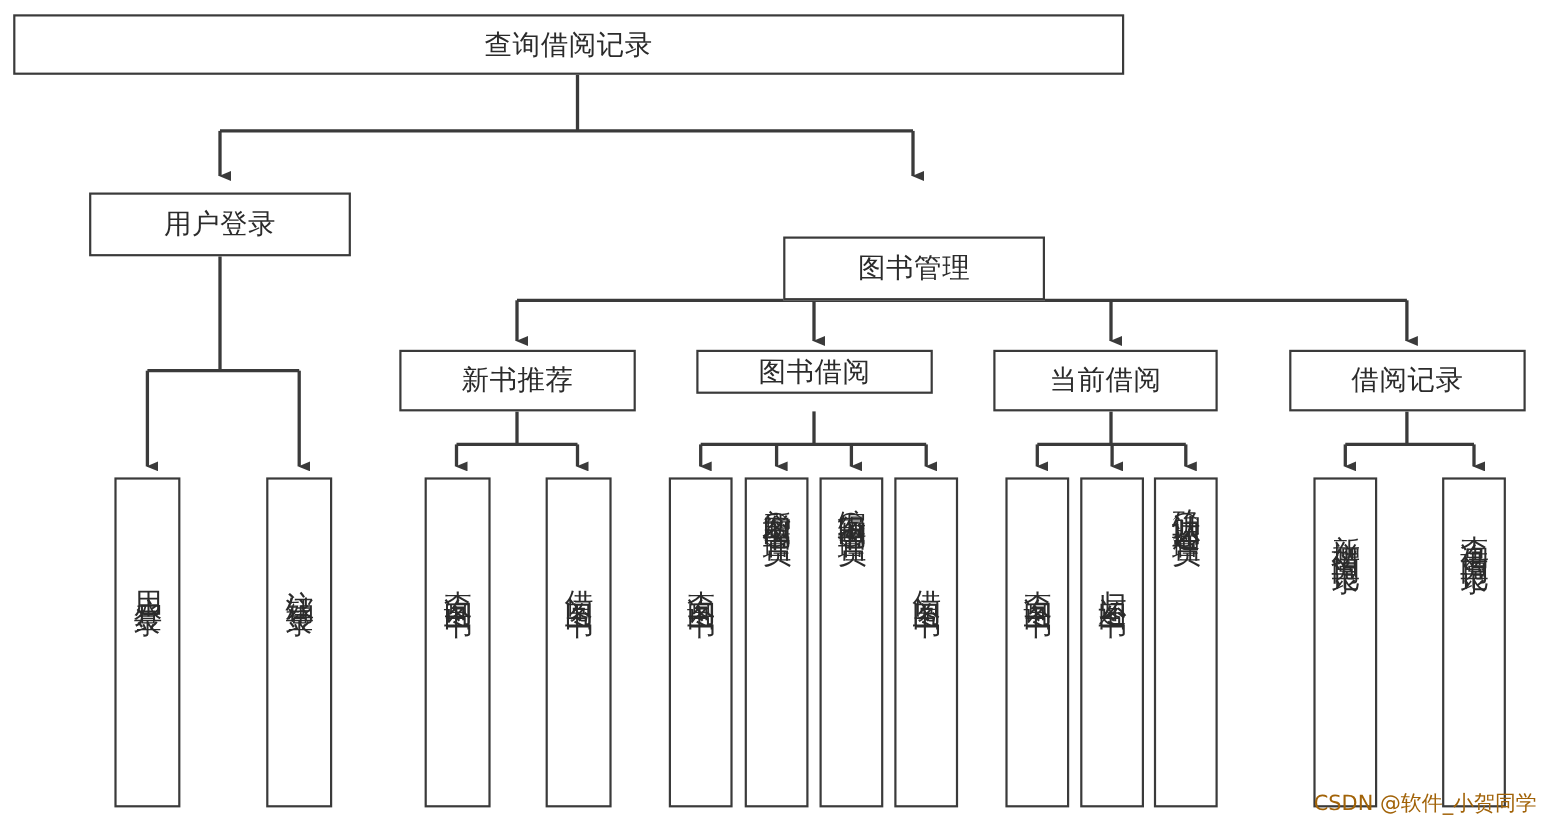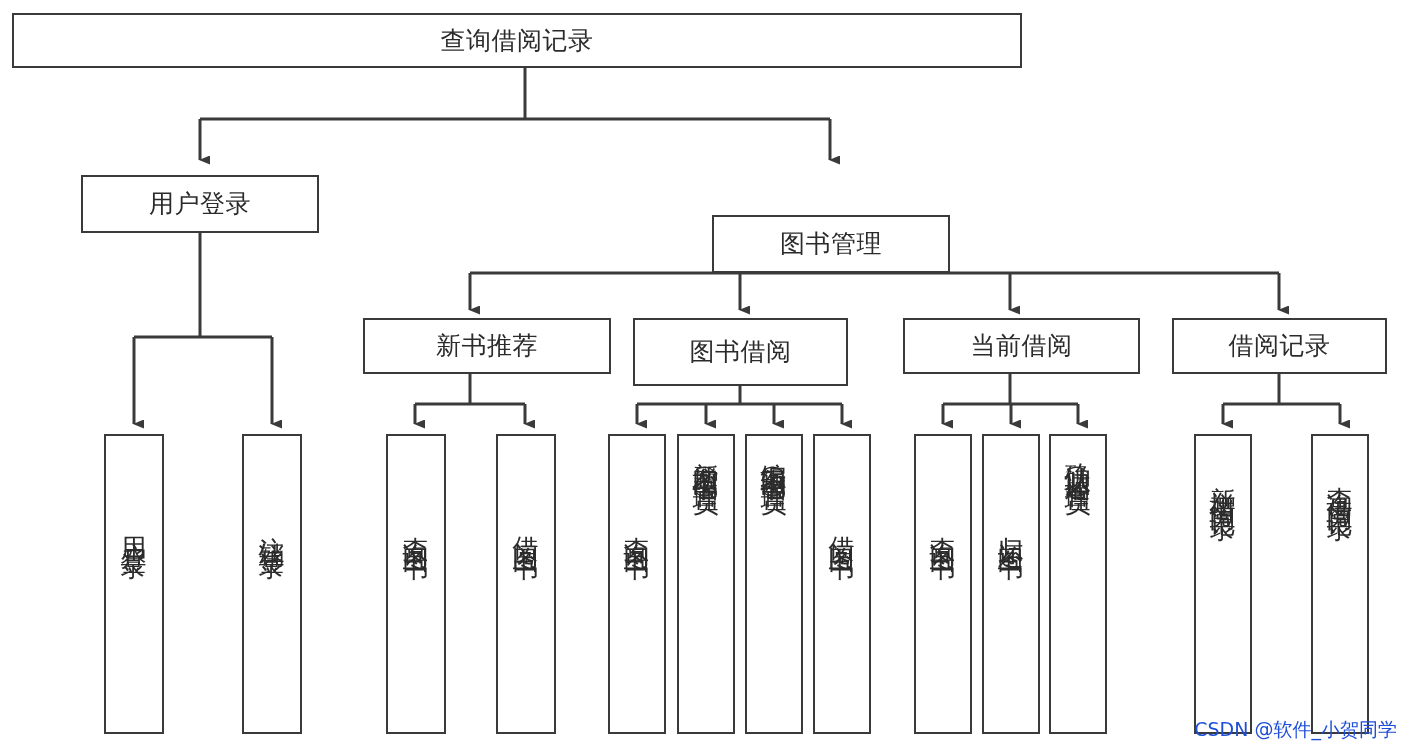--- a/index.html
+++ b/index.html
@@ -64,21 +64,21 @@
     white-space: nowrap;
   }
   .node.v.tall .node-label {
     letter-spacing: 4px;
   }
   #watermark {
     position: absolute;
     right: 8px;
     bottom: 4px;
     font-size: 19px;
-    color: #1d4ed8;
+    color: #a16207;
     white-space: nowrap;
     font-family: "DejaVu Sans", "Liberation Sans", sans-serif;
   }
 </style>
 </head>
 <body>
 
 <div id="diagram-root">
 
   <svg id="edge-layer" viewBox="0 0 1405 747" width="1405" height="747">
@@ -135,27 +135,27 @@
     <span class="node-label">查询借阅记录</span>
   </div>
 
   <div class="node h" style="left:81px; top:175px; width:238px; height:58px;">
     <span class="node-label">用户登录</span>
   </div>
   <div class="node h" style="left:712px; top:175px; width:238px; height:58px;margin-top:40px;">
     <span class="node-label">图书管理</span>
   </div>
 
-  <div class="node h" style="left:363px; top:318px; width:248px; height:56px;">
+  <div class="node h" style="left:363px; top:318px; width:215px; height:56px;">
     <span class="node-label">新书推荐</span>
   </div>
-  <div class="node h" style="left:633px; top:318px; width:215px; height:68px;">
+  <div class="node h" style="left:633px; top:318px; width:215px; height:40px;">
     <span class="node-label">图书借阅</span>
   </div>
-  <div class="node h" style="left:903px; top:318px; width:237px; height:56px;">
+  <div class="node h" style="left:903px; top:318px; width:204px; height:56px;">
     <span class="node-label">当前借阅</span>
   </div>
   <div class="node h" style="left:1172px; top:318px; width:215px; height:56px;align-items:center;">
     <span class="node-label">借阅记录</span>
   </div>
 
   <div class="node v" style="left:104px; top:434px; width:60px; height:300px; padding-top:80px;">
     <span class="node-label">用户登录</span>
   </div>
   <div class="node v" style="left:242px; top:434px; width:60px; height:300px; padding-top:80px;">

